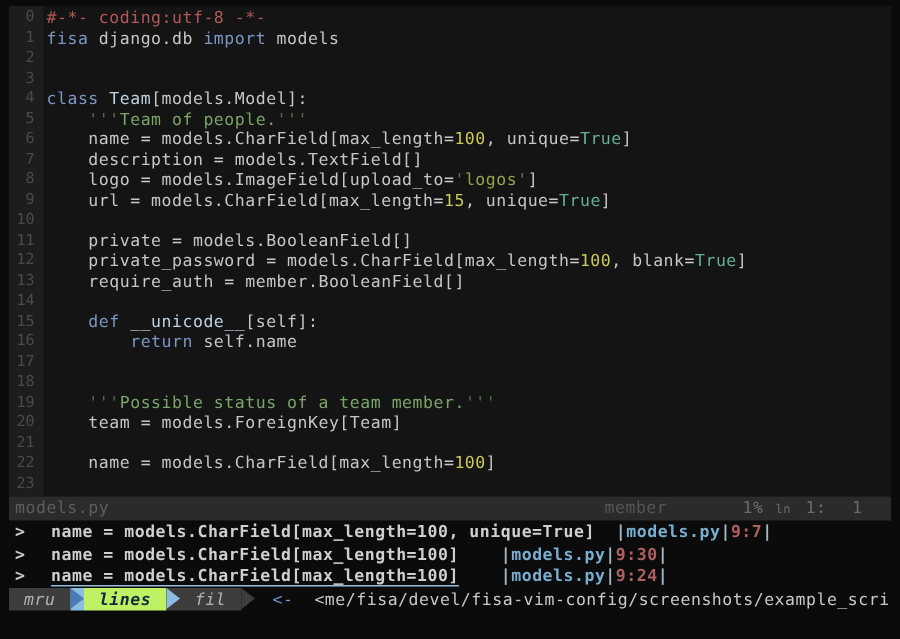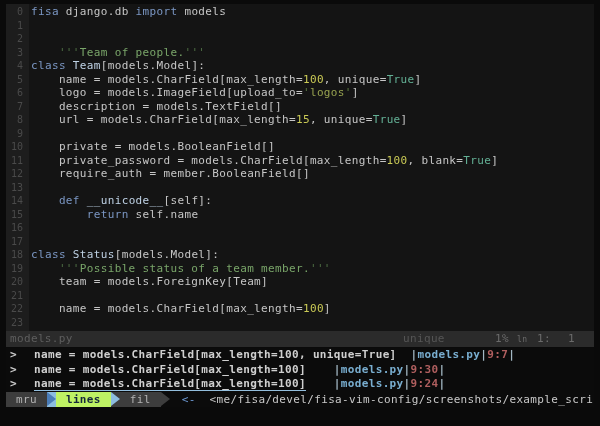--- a/index.html
+++ b/index.html
@@ -28,21 +28,21 @@
   .sl-col{left:562px;color:#6b6b6b}
   
   .results{position:absolute;left:6px;top:348px;width:588px;height:44px;background:#0b0b0b;font-weight:bold;}
   .rrow{height:14.6px;line-height:14.6px;white-space:pre;}
   .rmark{display:inline-block;width:28px;padding-left:4px;box-sizing:border-box;color:#c9c9c9;}
   .rtext{color:#cfcfcf}
   .rrow.cur .rtext{border-bottom:1px solid #93bedd;}
   .rp{color:#a3b8c4}.rf{color:#79aed0}.rn{color:#b05f5f}
   
   .plbar{position:absolute;left:6px;top:392px;width:588px;height:15px;background:#0b0b0b;display:flex;align-items:stretch;line-height:15px;}
-  .plmodes{display:flex;align-items:stretch;}
+  .plmodes{display:flex;align-items:stretch;font-style:italic;}
   .pl-item{background:#3d3d3d;color:#b2b2b2;padding:0 10px;}
   .pl-item.sel{background:#bef264;color:#16293c;font-weight:bold;}
   .pl-sep{width:9px;position:relative;}
   .pl-sep i{position:absolute;left:0;top:0;width:0;height:0;border-top:7.5px solid transparent;border-bottom:7.5px solid transparent;border-left:9px solid #3d3d3d;}
   .pl-sep.s1{background:#8cbcdf}.pl-sep.s1 i{border-left-color:#4a7cb8}
   .pl-sep.s2{background:#3d3d3d}.pl-sep.s2 i{border-left-color:#8cbcdf}
   .pl-sep.s3{background:transparent}.pl-sep.s3 i{border-left-color:#3d3d3d}
   .pl-swap{color:#6f9bd7;margin-left:12px;}
   .pl-path{color:#c9c9c9;margin-left:8px;white-space:pre;overflow:hidden;}
   
@@ -77,48 +77,48 @@
       <div class="gnum">16</div>
       <div class="gnum">17</div>
       <div class="gnum">18</div>
       <div class="gnum">19</div>
       <div class="gnum">20</div>
       <div class="gnum">21</div>
       <div class="gnum">22</div>
       <div class="gnum">23</div>
     </div>
   <div class="codelines">
+      <div class="cl"><span class="tk-com">#-*- coding:utf-8 -*-</span></div>
       <div class="cl"><span class="tk-kw">fisa</span><span class="tk-txt"> django.db </span><span class="tk-kw">import</span><span class="tk-txt"> models</span></div>
       <div class="cl"></div>
       <div class="cl"></div>
+      <div class="cl"><span class="tk-kw">class</span><span class="tk-txt"> </span><span class="tk-name">Team</span><span class="tk-txt">[models.Model]:</span></div>
       <div class="cl"><span class="tk-docq">    '''</span><span class="tk-doc">Team of people.</span><span class="tk-docq">'''</span></div>
-      <div class="cl"><span class="tk-kw">class</span><span class="tk-txt"> </span><span class="tk-name">Team</span><span class="tk-txt">[models.Model]:</span></div>
       <div class="cl"><span class="tk-txt">    name = models.CharField[max_length=</span><span class="tk-num">100</span><span class="tk-txt">, unique=</span><span class="tk-const">True</span><span class="tk-txt">]</span></div>
+      <div class="cl"><span class="tk-txt">    description = models.TextField[]</span></div>
       <div class="cl"><span class="tk-txt">    logo = models.ImageField[upload_to=</span><span class="tk-strq">'</span><span class="tk-str">logos</span><span class="tk-strq">'</span><span class="tk-txt">]</span></div>
-      <div class="cl"><span class="tk-txt">    description = models.TextField[]</span></div>
       <div class="cl"><span class="tk-txt">    url = models.CharField[max_length=</span><span class="tk-num">15</span><span class="tk-txt">, unique=</span><span class="tk-const">True</span><span class="tk-txt">]</span></div>
       <div class="cl"></div>
       <div class="cl"><span class="tk-txt">    private = models.BooleanField[]</span></div>
       <div class="cl"><span class="tk-txt">    private_password = models.CharField[max_length=</span><span class="tk-num">100</span><span class="tk-txt">, blank=</span><span class="tk-const">True</span><span class="tk-txt">]</span></div>
       <div class="cl"><span class="tk-txt">    require_auth = member.BooleanField[]</span></div>
       <div class="cl"></div>
       <div class="cl"><span class="tk-txt">    </span><span class="tk-kw">def</span><span class="tk-txt"> </span><span class="tk-name">__unicode__</span><span class="tk-txt">[self]:</span></div>
       <div class="cl"><span class="tk-txt">        </span><span class="tk-kw">return</span><span class="tk-txt"> self.name</span></div>
       <div class="cl"></div>
       <div class="cl"></div>
-      <div class="cl"><span class="tk-kw">class</span><span class="tk-txt"> </span><span class="tk-name">Status</span><span class="tk-txt">[models.Model]:</span></div>
       <div class="cl"><span class="tk-docq">    '''</span><span class="tk-doc">Possible status of a team member.</span><span class="tk-docq">'''</span></div>
       <div class="cl"><span class="tk-txt">    team = models.ForeignKey[Team]</span></div>
       <div class="cl"></div>
       <div class="cl"><span class="tk-txt">    name = models.CharField[max_length=</span><span class="tk-num">100</span><span class="tk-txt">]</span></div>
     </div>
 
   <div class="sl">
     <span class="sl-file">models.py</span>
-    <span class="sl-ft">unique</span>
+    <span class="sl-ft">member</span>
     <span class="sl-pct">1%</span>
     <span class="sl-lnsym">ln</span>
     <span class="sl-line">1:</span>
     <span class="sl-col">1</span>
   </div>
 
   <div class="results">
       <div class="rrow"><span class="rmark">&gt;</span><span class="rtext">name = models.CharField[max_length=100, unique=True]</span><span>  </span><span class="rp">|</span><span class="rf">models.py</span><span class="rp">|</span><span class="rn">9:7</span><span class="rp">|</span></div>
       <div class="rrow"><span class="rmark">&gt;</span><span class="rtext">name = models.CharField[max_length=100]</span><span>    </span><span class="rp">|</span><span class="rf">models.py</span><span class="rp">|</span><span class="rn">9:30</span><span class="rp">|</span></div>
       <div class="rrow cur"><span class="rmark">&gt;</span><span class="rtext">name = models.CharField[max_length=100]</span><span>    </span><span class="rp">|</span><span class="rf">models.py</span><span class="rp">|</span><span class="rn">9:24</span><span class="rp">|</span></div>

